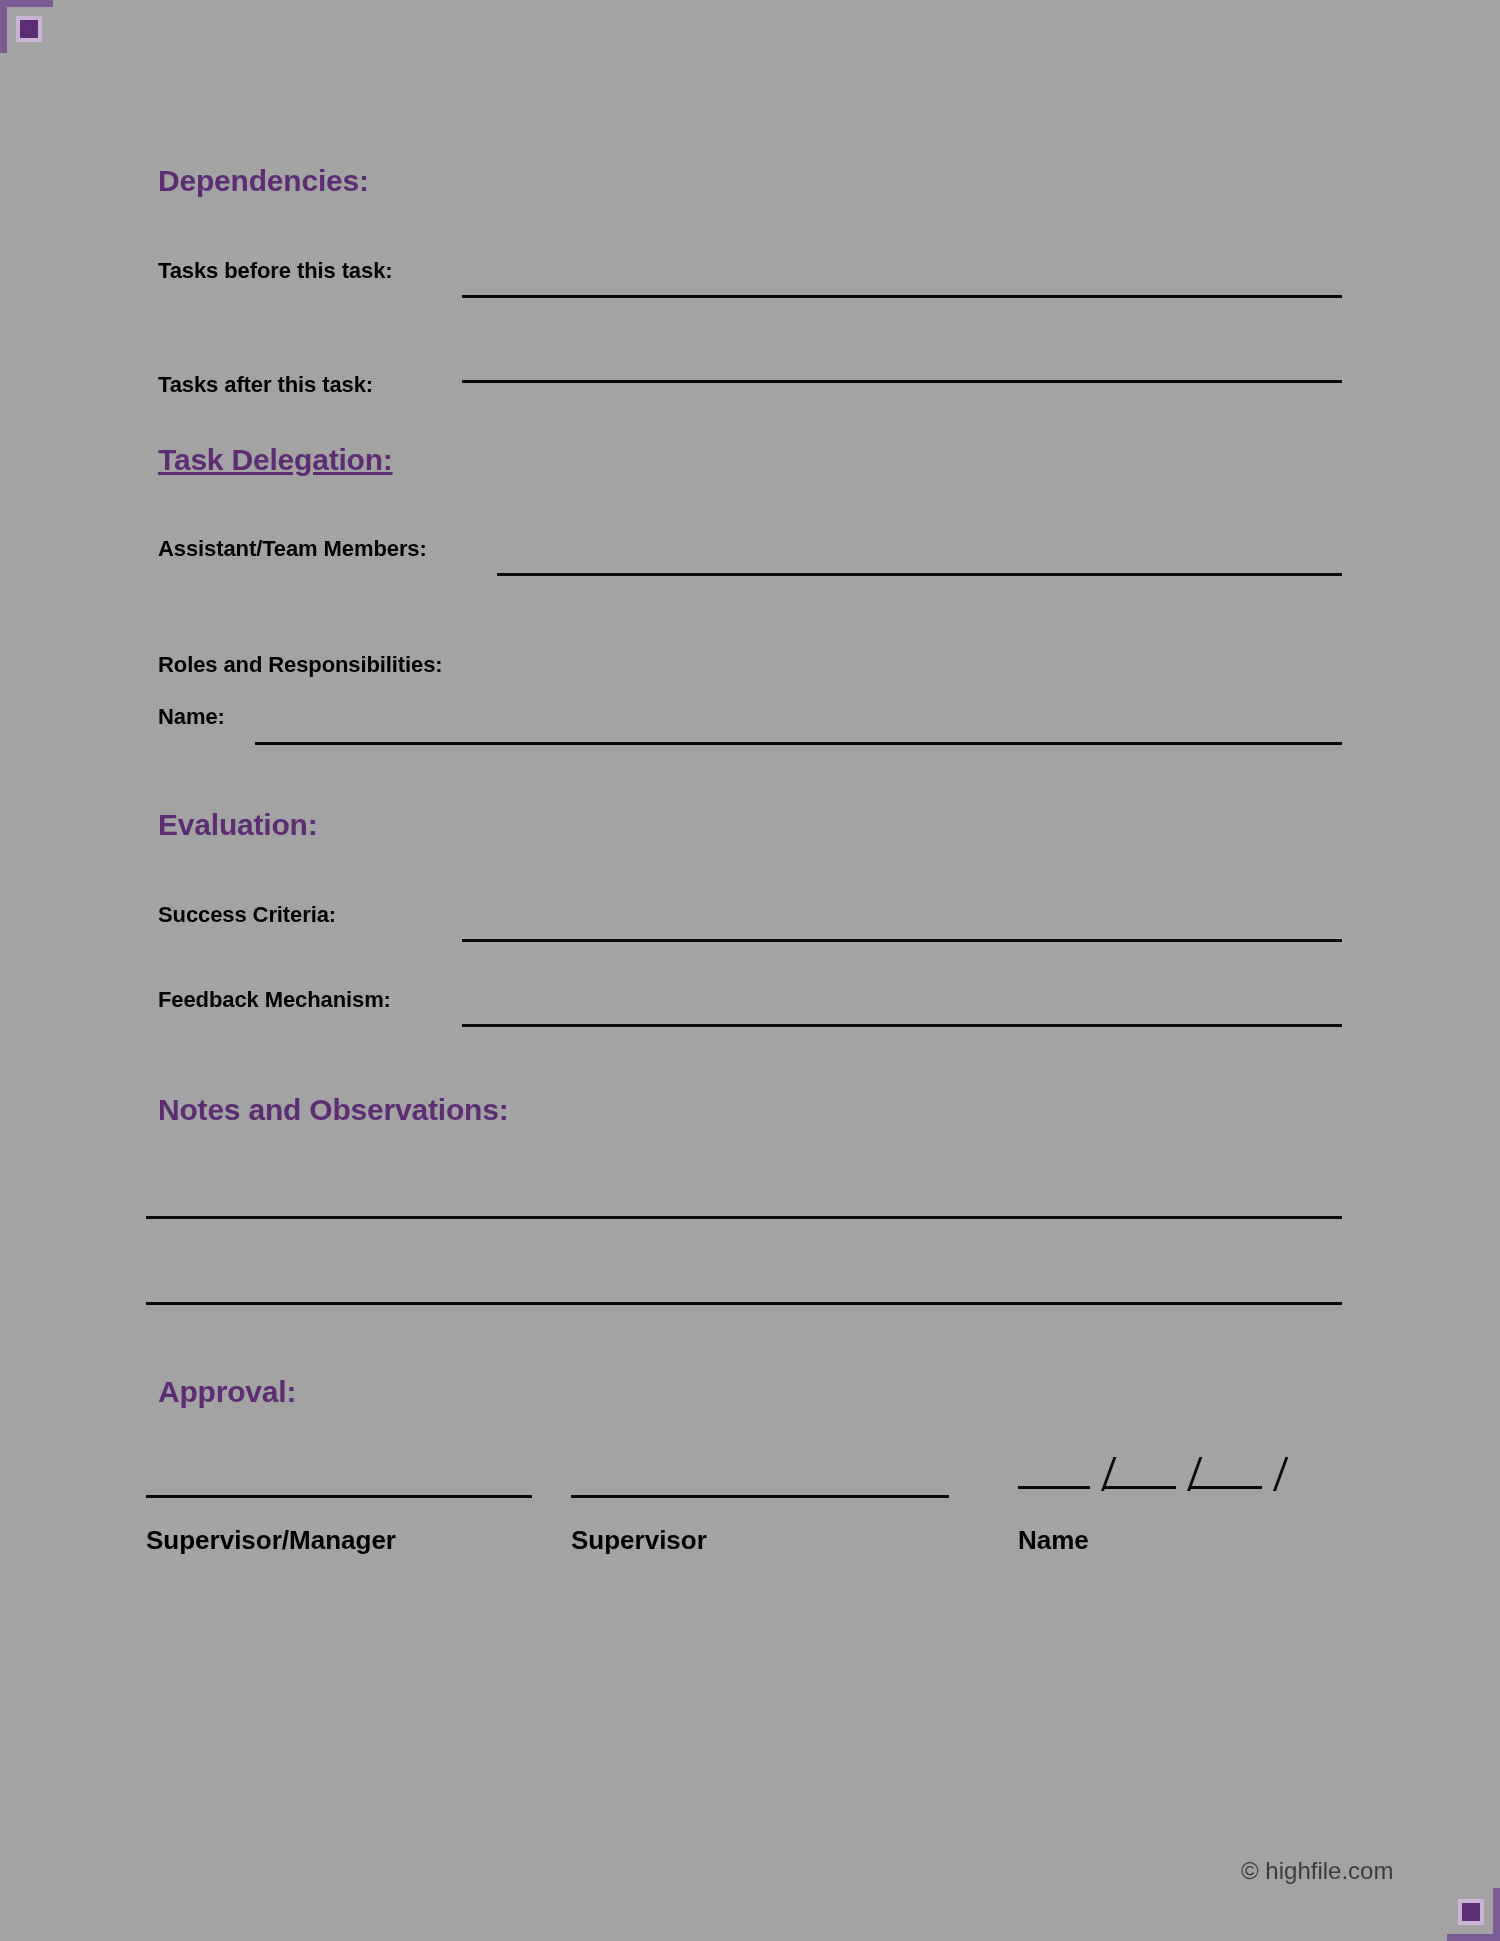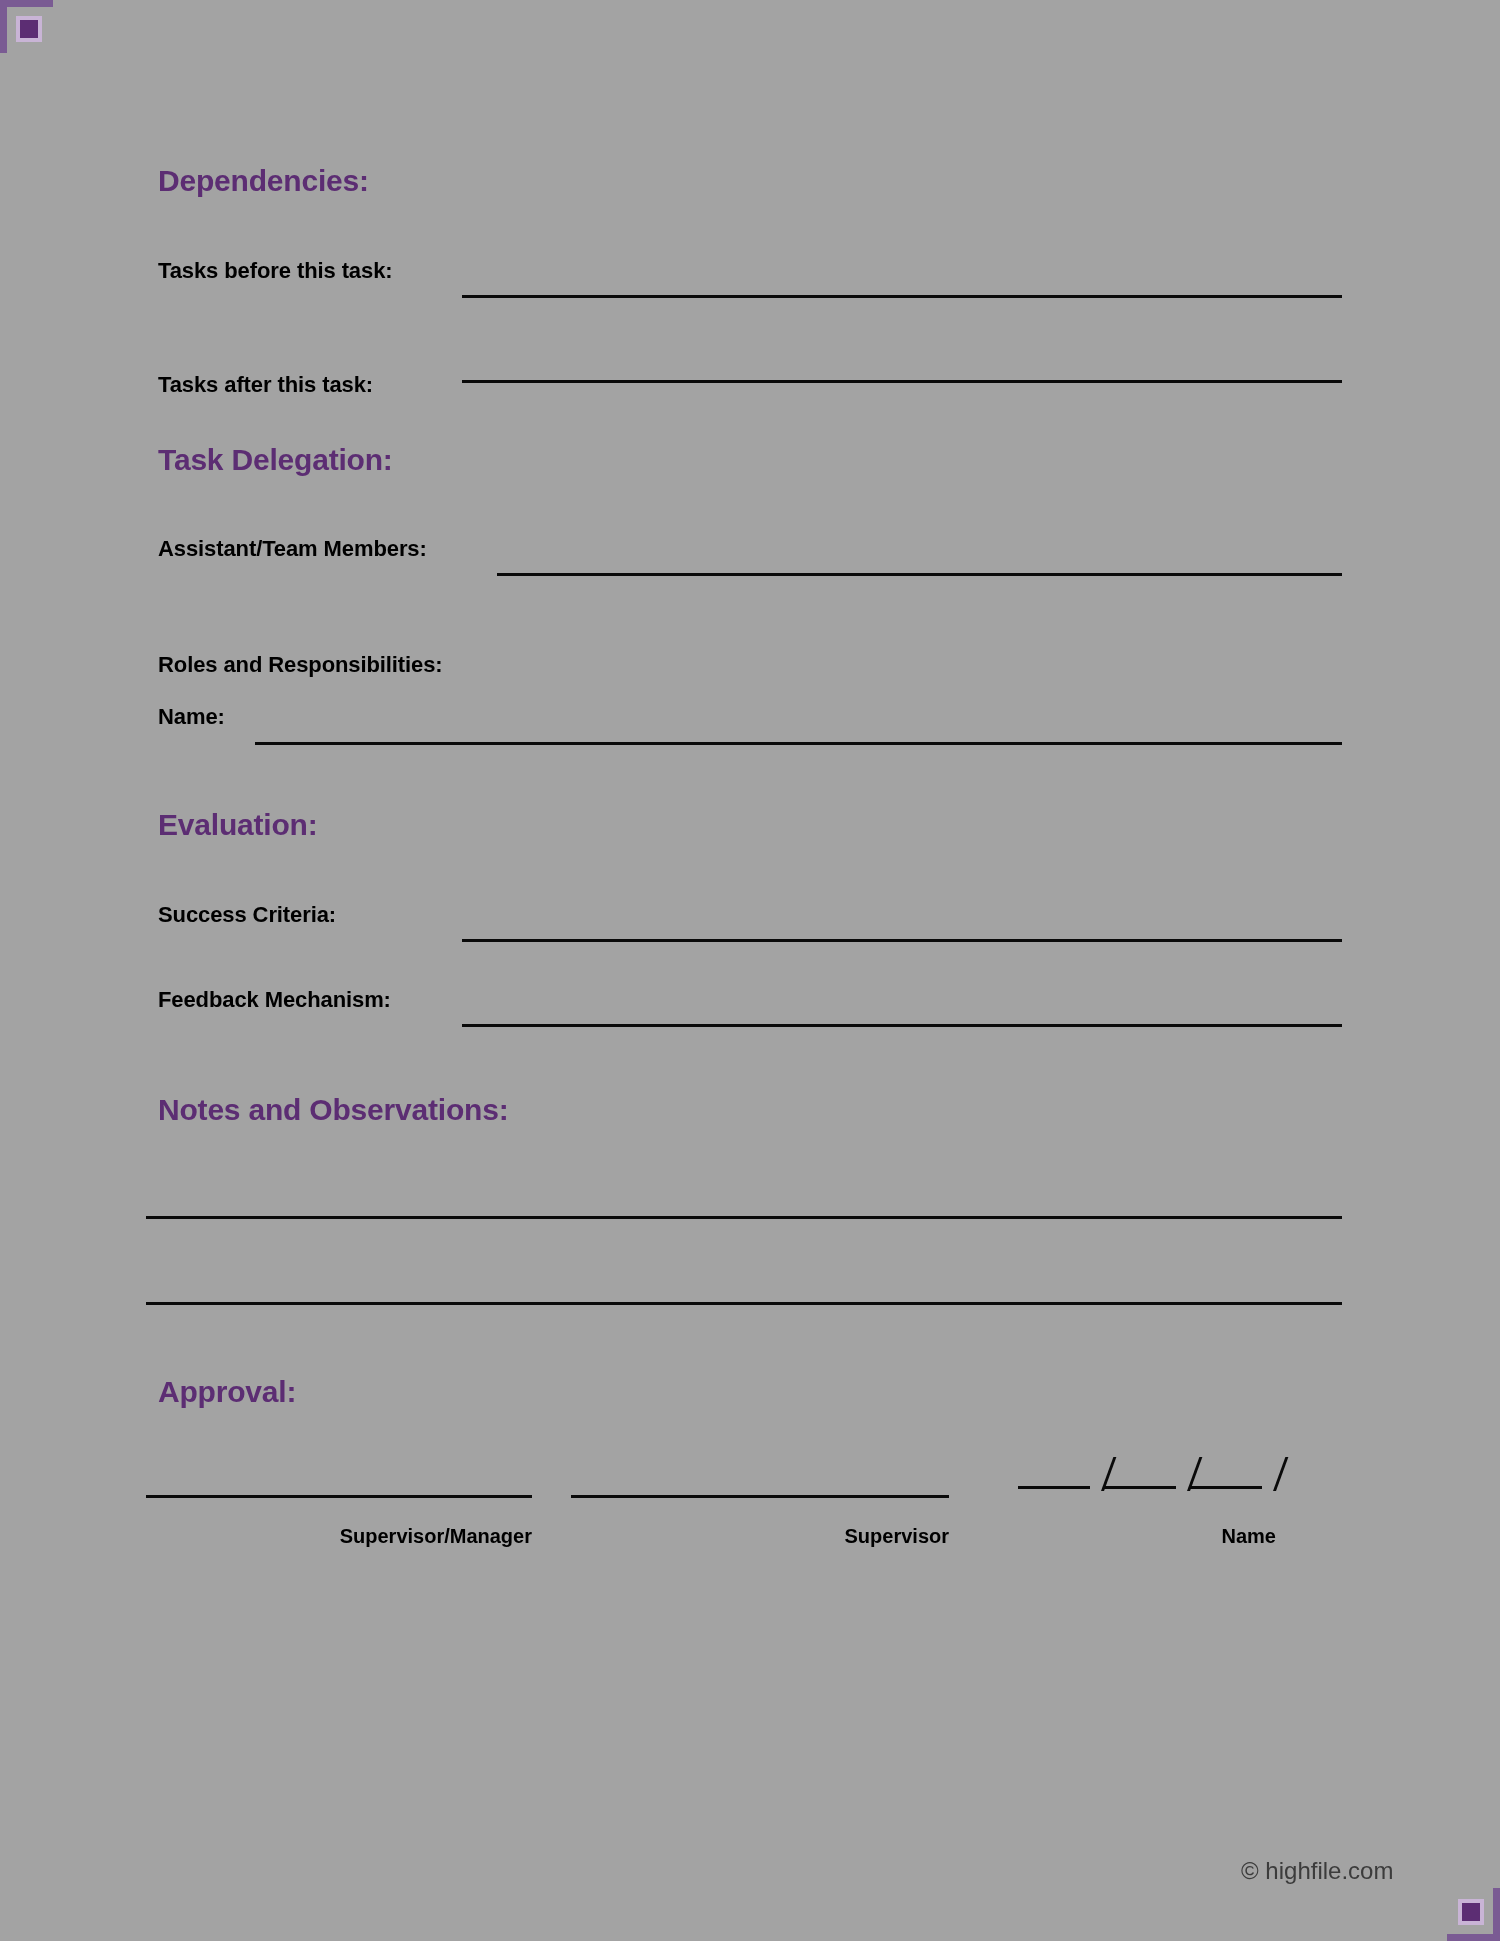--- a/index.html
+++ b/index.html
@@ -92,22 +92,22 @@
   
   .sig-rule {
     position: absolute;
     height: 0;
     border-top: 3px solid #0a0a0a;
   }
   .sig-caption {
     position: absolute;
     color: #000000;
     font-weight: bold;
-    font-size: 20px;
-    text-align: right;
+    font-size: 26px;
+    text-align: left;
     white-space: nowrap;
   }
 
   
   .date-field {
     position: absolute;
     display: flex;
     align-items: flex-end;
     gap: 0px;
   }
@@ -157,21 +157,21 @@
   <div class="content">
 
     <div class="section-heading" style="left:158px; top:164px;">Dependencies:</div>
 
     <div class="field-label" style="left:158px; top:258px;">Tasks before this task:</div>
     <div class="rule" style="left:462px; top:295px; width:880px;"></div>
 
     <div class="field-label" style="left:158px; top:336px;margin-top:36px;">Tasks after this task:</div>
     <div class="rule" style="left:462px; top:380px; width:880px;"></div>
 
-    <div class="section-heading" style="left:158px; top:443px;">Task Delegation:</div>
+    <div class="section-heading" style="left:158px; top:443px;text-decoration:underline;">Task Delegation:</div>
 
     <div class="field-label" style="left:158px; top:536px;">Assistant/Team Members:</div>
     <div class="rule" style="left:497px; top:573px; width:845px;"></div>
 
     <div class="field-label" style="left:158px; top:652px;">Roles and Responsibilities:</div>
 
     <div class="field-label" style="left:158px; top:704px;">Name:</div>
     <div class="rule" style="left:255px; top:742px; width:1087px;"></div>
 
     <div class="section-heading" style="left:158px; top:808px;">Evaluation:</div>

